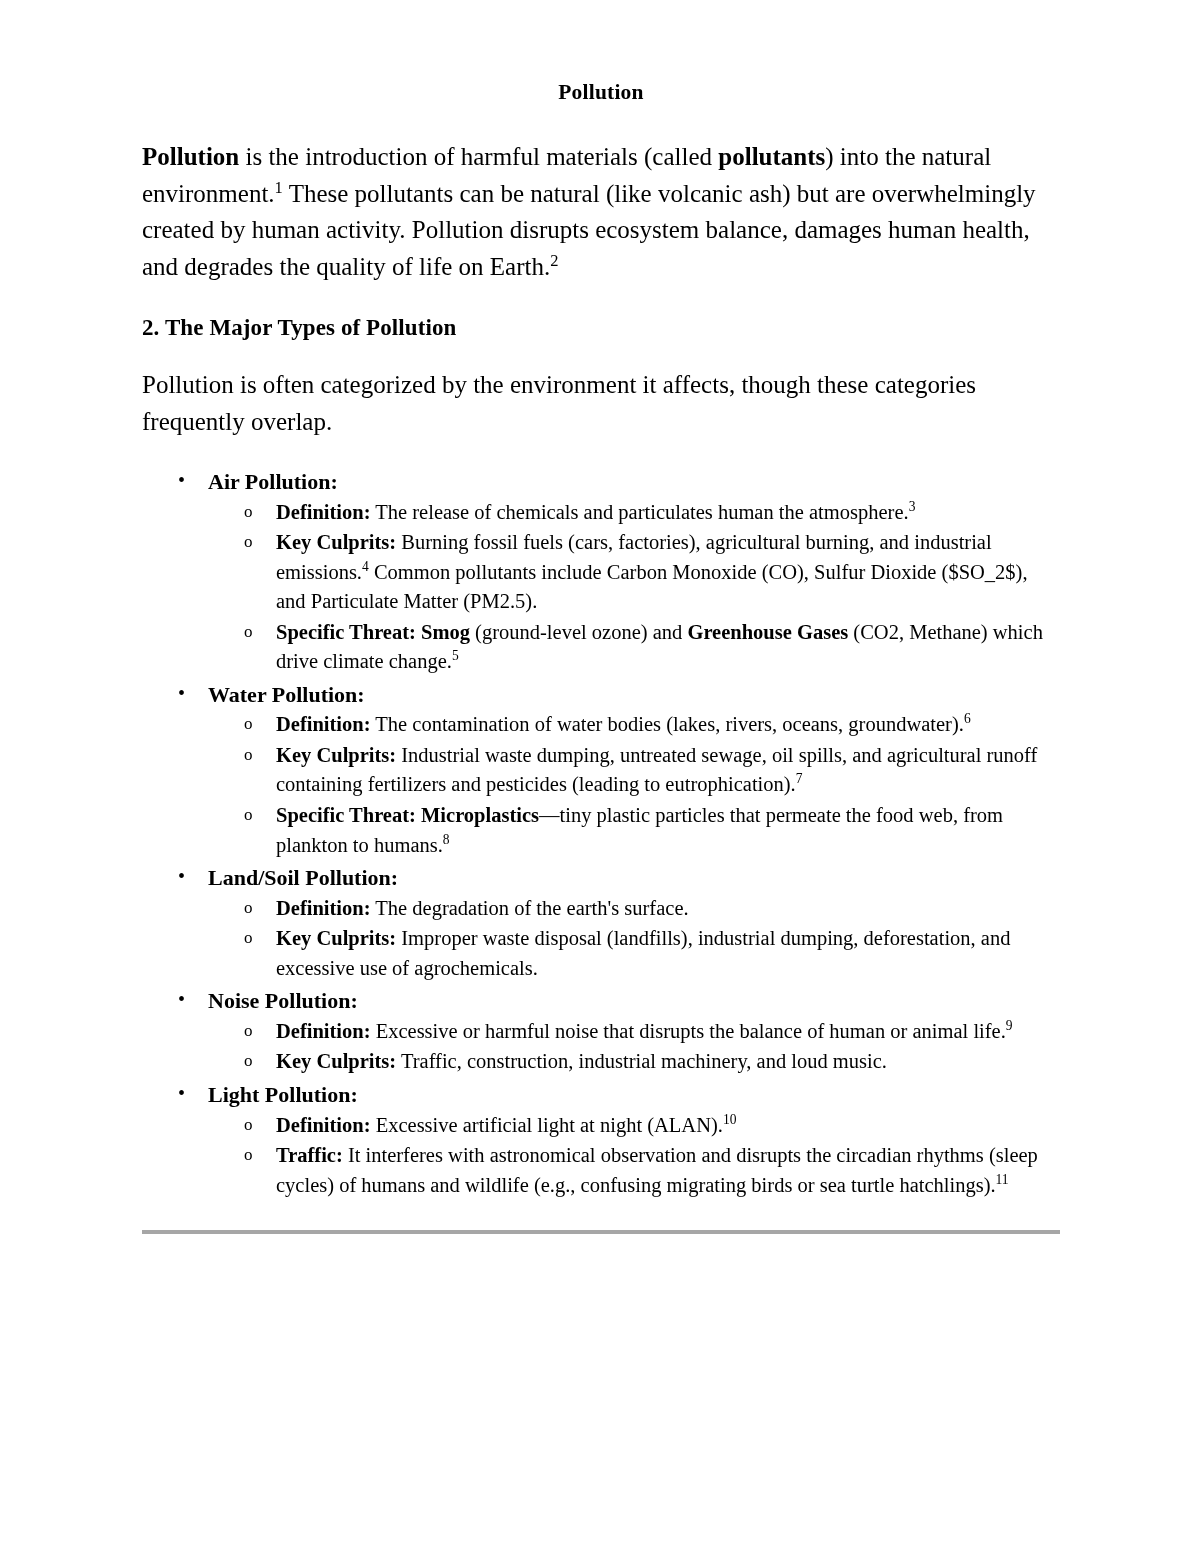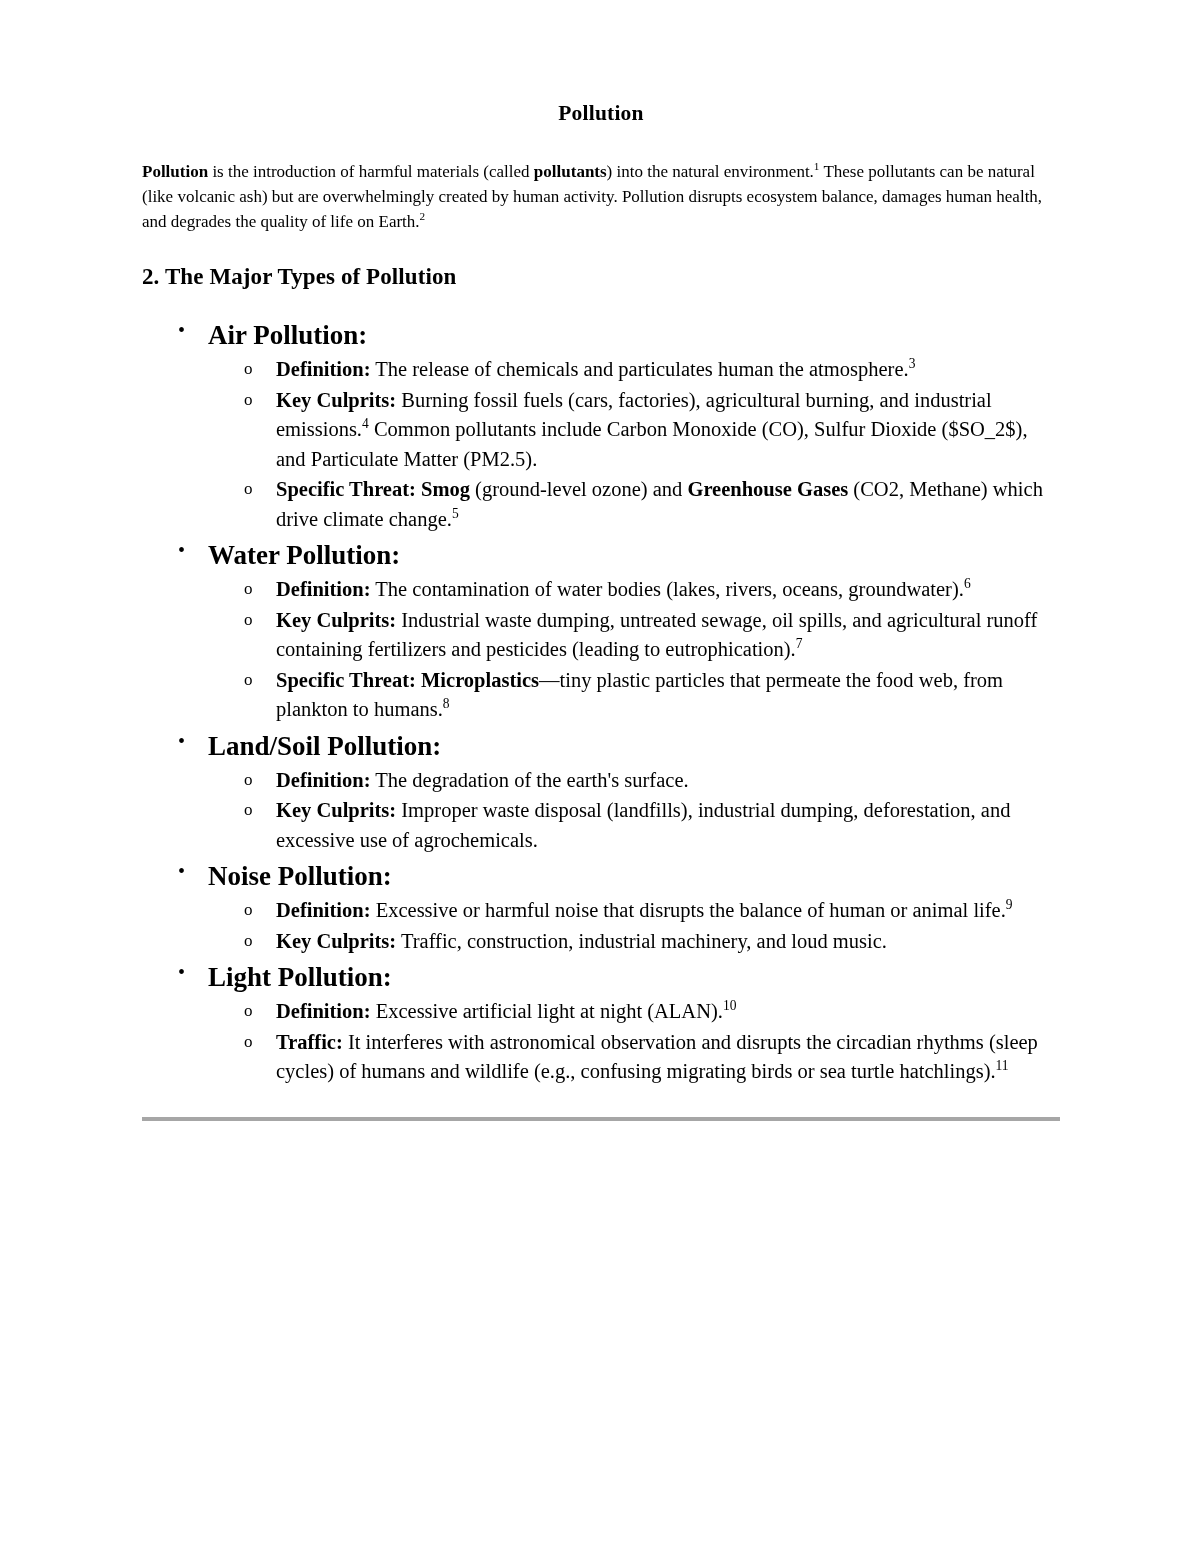--- a/index.html
+++ b/index.html
@@ -12,38 +12,38 @@
     height: 1553px;
     font-family: "Liberation Serif", serif;
     color: #000000;
     overflow: hidden;
   }
   .page {
     position: relative;
     width: 1200px;
     height: 1250px;
     box-sizing: border-box;
-    padding: 101px 140px 0 142px;
+    padding: 80px 140px 0 142px;
     font-family: Liberation Serif, serif;
   }
   .doc-title {
     text-align: center;
     font-weight: bold;
     font-size: 21.5px;
     margin: 0 0 34px 0;
     letter-spacing: 0.2px;
   }
   h2.section {
     font-weight: bold;
     font-size: 23px;
     margin: 0 0 26px 0;
     letter-spacing: 0.1px;
   }
   p.body {
-    font-size: 17px;
+    font-size: 25px;
     line-height: 1.46;
     margin: 0 0 30px 0;
   }
   p.body.tight {
     margin-bottom: 26px;
   }
   b { font-weight: bold; }
   sup {
     font-size: 0.66em;
     vertical-align: super;
@@ -63,21 +63,21 @@
   }
   ul.level1 > li.bullet1 > .marker {
     position: absolute;
     left: 36px;
     top: 0;
     font-size: 20px;
     line-height: 1.44;
   }
   .l1label {
     font-weight: bold;
-    font-size: 27px;
+    font-size: 22px;
   }
   ul.level2 {
     list-style: none;
     margin: 0;
     padding: 0;
   }
   ul.level2 > li.bullet2 {
     position: relative;
     padding-left: 68px;
     font-size: 20.5px;
@@ -106,20 +106,21 @@
 
 <div class="page">
 
   <div class="doc-title">Pollution</div>
 
 
   <p class="body"><b>Pollution</b><span> is the introduction of harmful materials (called </span><b>pollutants</b><span>) into the natural environment.</span><sup>1</sup><span> These pollutants can be natural (like volcanic ash) but are overwhelmingly created by human activity. Pollution disrupts ecosystem balance, damages human health, and degrades the quality of life on Earth.</span><sup>2</sup></p>
 
   <h2 class="section">2. The Major Types of Pollution</h2>
 
+  <p class="body tight">Pollution is often categorized by the environment it affects, though these categories frequently overlap.</p>
 
   <ul class="level1">
       <li class="bullet1"><span class="marker">•</span><span class="l1label">Air Pollution:</span><ul class="level2">
           <li class="bullet2"><span class="marker2">o</span><b>Definition:</b><span> The release of chemicals and particulates human the atmosphere.</span><sup>3</sup></li>
           <li class="bullet2"><span class="marker2">o</span><b>Key Culprits:</b><span> Burning fossil fuels (cars, factories), agricultural burning, and industrial emissions.</span><sup>4</sup><span> Common pollutants include Carbon Monoxide (CO), Sulfur Dioxide ($SO_2$), and Particulate Matter (PM2.5).</span></li>
           <li class="bullet2"><span class="marker2">o</span><b>Specific Threat: Smog</b><span> (ground-level ozone) and </span><b>Greenhouse Gases</b><span> (CO2, Methane) which drive climate change.</span><sup>5</sup></li>
         </ul></li>
       <li class="bullet1"><span class="marker">•</span><span class="l1label">Water Pollution:</span><ul class="level2">
           <li class="bullet2"><span class="marker2">o</span><b>Definition:</b><span> The contamination of water bodies (lakes, rivers, oceans, groundwater).</span><sup>6</sup></li>
           <li class="bullet2"><span class="marker2">o</span><b>Key Culprits:</b><span> Industrial waste dumping, untreated sewage, oil spills, and agricultural runoff containing fertilizers and pesticides (leading to eutrophication).</span><sup>7</sup></li>

